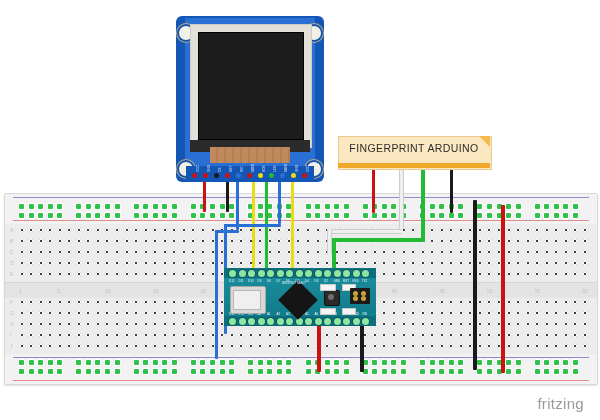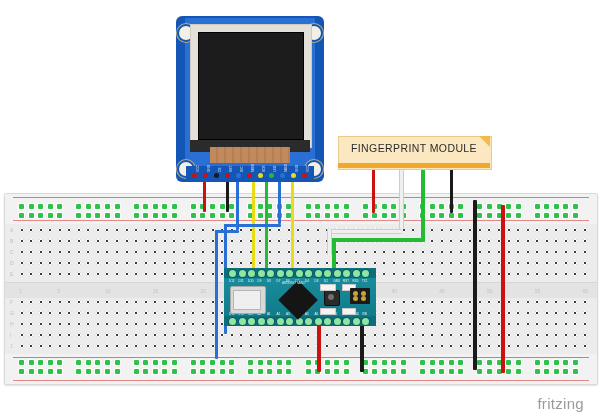--- a/index.html
+++ b/index.html
@@ -1008,21 +1008,21 @@
         <div class="tft-pinlab" style="left: 109px; top: 6px;">GND</div>
         <div class="tft-pin" style="left: 116px; top: 7px; background: rgb(204, 17, 17);"></div>
         <div class="tft-pinlab" style="left: 120px; top: 6px;">VCC</div>
       </div>
   </div>
 
   <div id="fp">
     <div class="fp-body"></div>
     <div class="fp-bar"></div>
     <div class="fp-fold"></div>
-    <div class="fp-label">FINGERPRINT MODULE</div>
+    <div class="fp-label">FINGERPRINT ARDUINO</div>
   </div>
 
   <div id="nano">
     <div class="nano-pcb2"></div>
     <div class="nano-hdr" style="top:0;">
         <div class="nano-pad" style="left: 5px; top: 1.5px;"></div>
         <div class="nano-pinlab" style="left: 5px; top: 10.5px;">D12</div>
         <div class="nano-pad" style="left: 14.5px; top: 1.5px;"></div>
         <div class="nano-pinlab" style="left: 14.5px; top: 10.5px;">D11</div>
         <div class="nano-pad" style="left: 24px; top: 1.5px;"></div>

